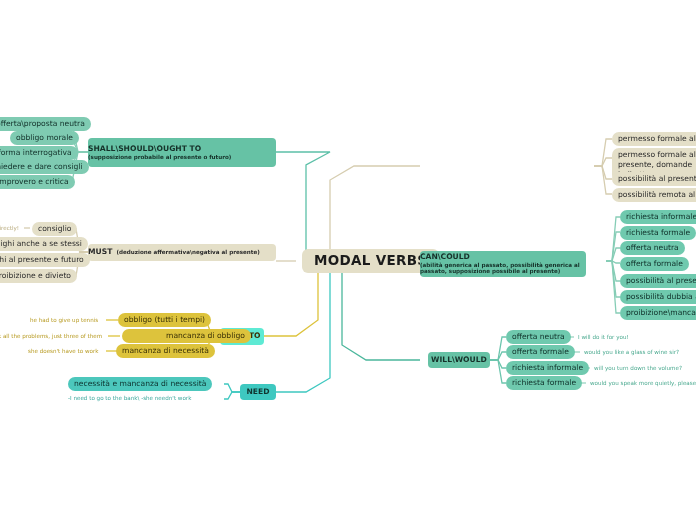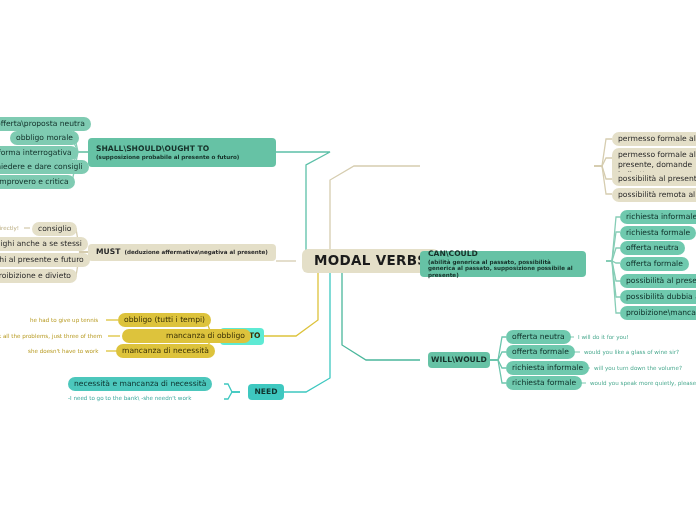--- a/index.html
+++ b/index.html
@@ -32,21 +32,21 @@
     letter-spacing:.3px;
     padding:0 12px;
     height:24px;
     border-radius:6px;
   }
 
   
   .n1{
     font-size:7.6px;
     font-weight:bold;
-    padding:4px 8px;
+    padding:4px 0;
     border-radius:4px;
   }
   .n1 .sub{font-size:5.6px;font-weight:bold;letter-spacing:0;}
   .n1.green{background:#66c2a5;color:#16322a;}
   .n1.beige{background:#e4dfc8;color:#2b2b2b;}
   .n1.gold{background:#5eead4;color:#3a3106;}
   .n1.teal{background:#3ec8c0;color:#10342f;}
 
   
   .leaf{
@@ -210,21 +210,21 @@
     <span>mancanza di obbligo</span>
   </div>
 
   <div class="note gold" style="left:28px;top:348px;">
     <span>she doesn't have to work</span>
   </div>
   <div class="leaf gold" style="left:116px;top:344px;">
     <span>mancanza di necessità</span>
   </div>
 
-  <div class="node n1 teal" style="left:248px;top:384px;width:36px;height:16px;justify-content:center;text-align:right;">
+  <div class="node n1 teal" style="left:240px;top:384px;width:36px;height:16px;justify-content:center;text-align:right;">
     <span>NEED</span>
   </div>
   <div class="leaf teal" style="left:68px;top:377px;">
     <span>necessità e mancanza di necessità</span>
   </div>
   <div class="note teal" style="left:68px;top:395px;">
     <span>-I need to go to the bank\ -she needn't work</span>
   </div>
 
 

